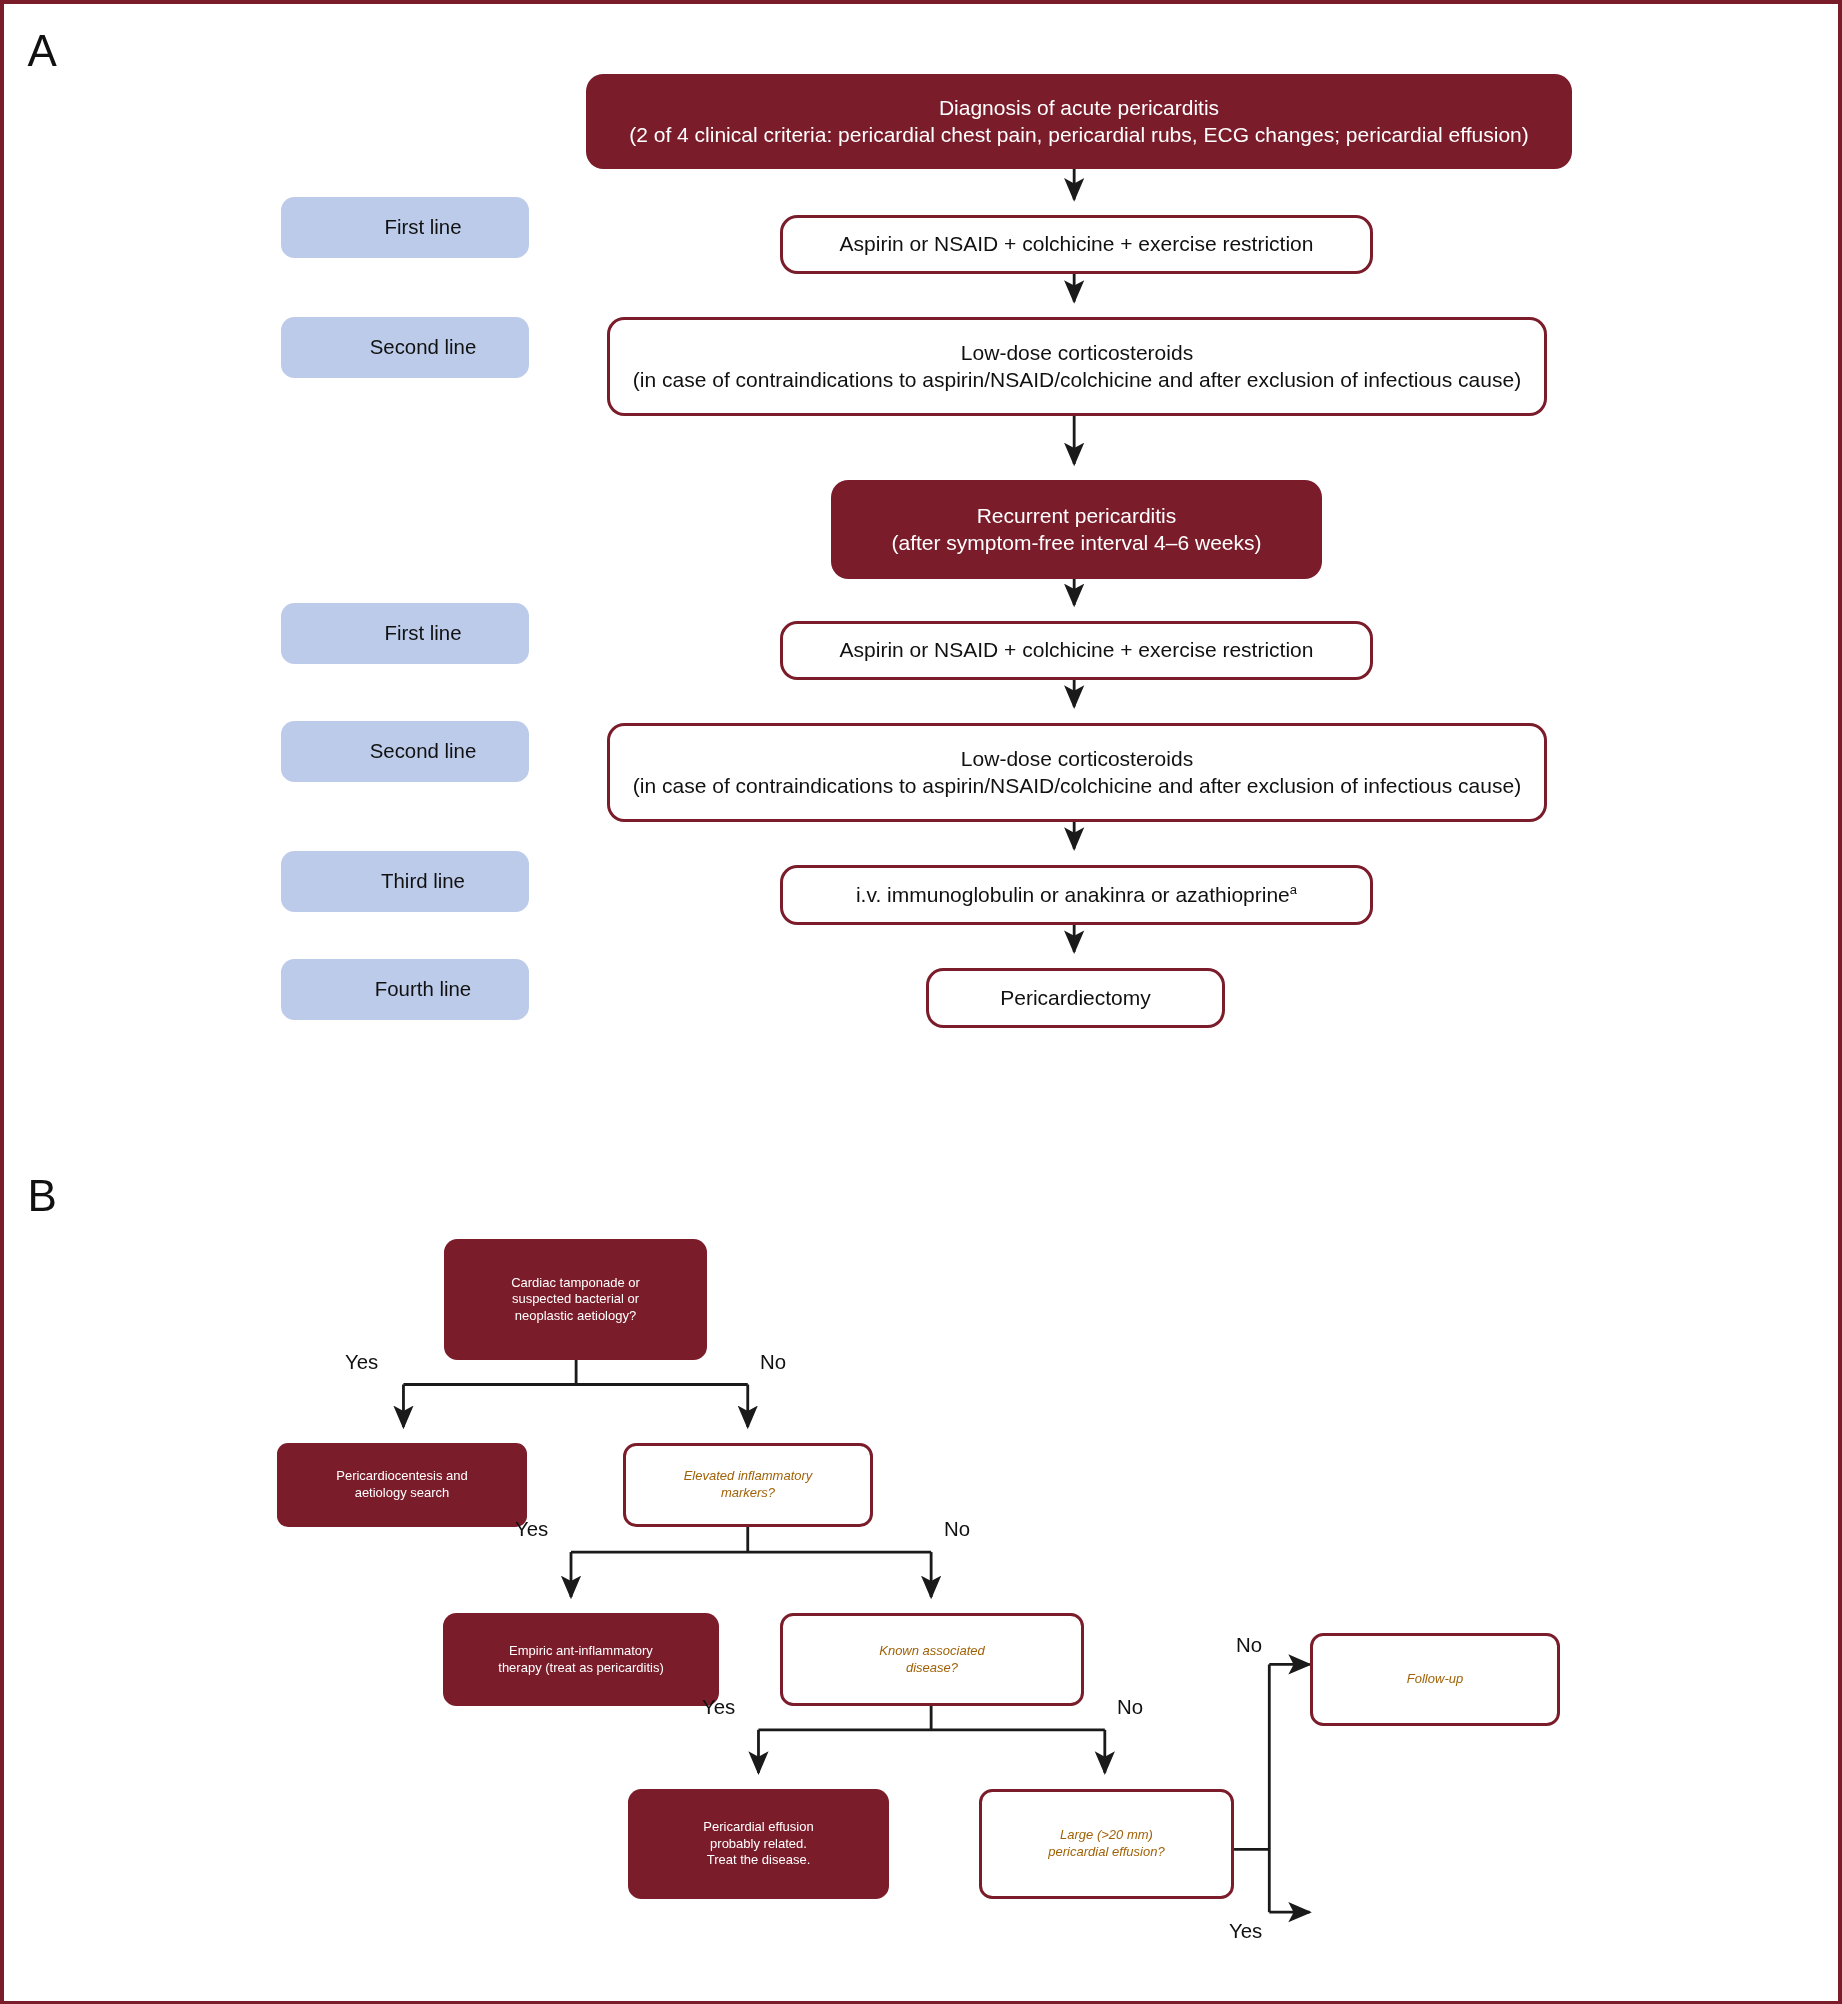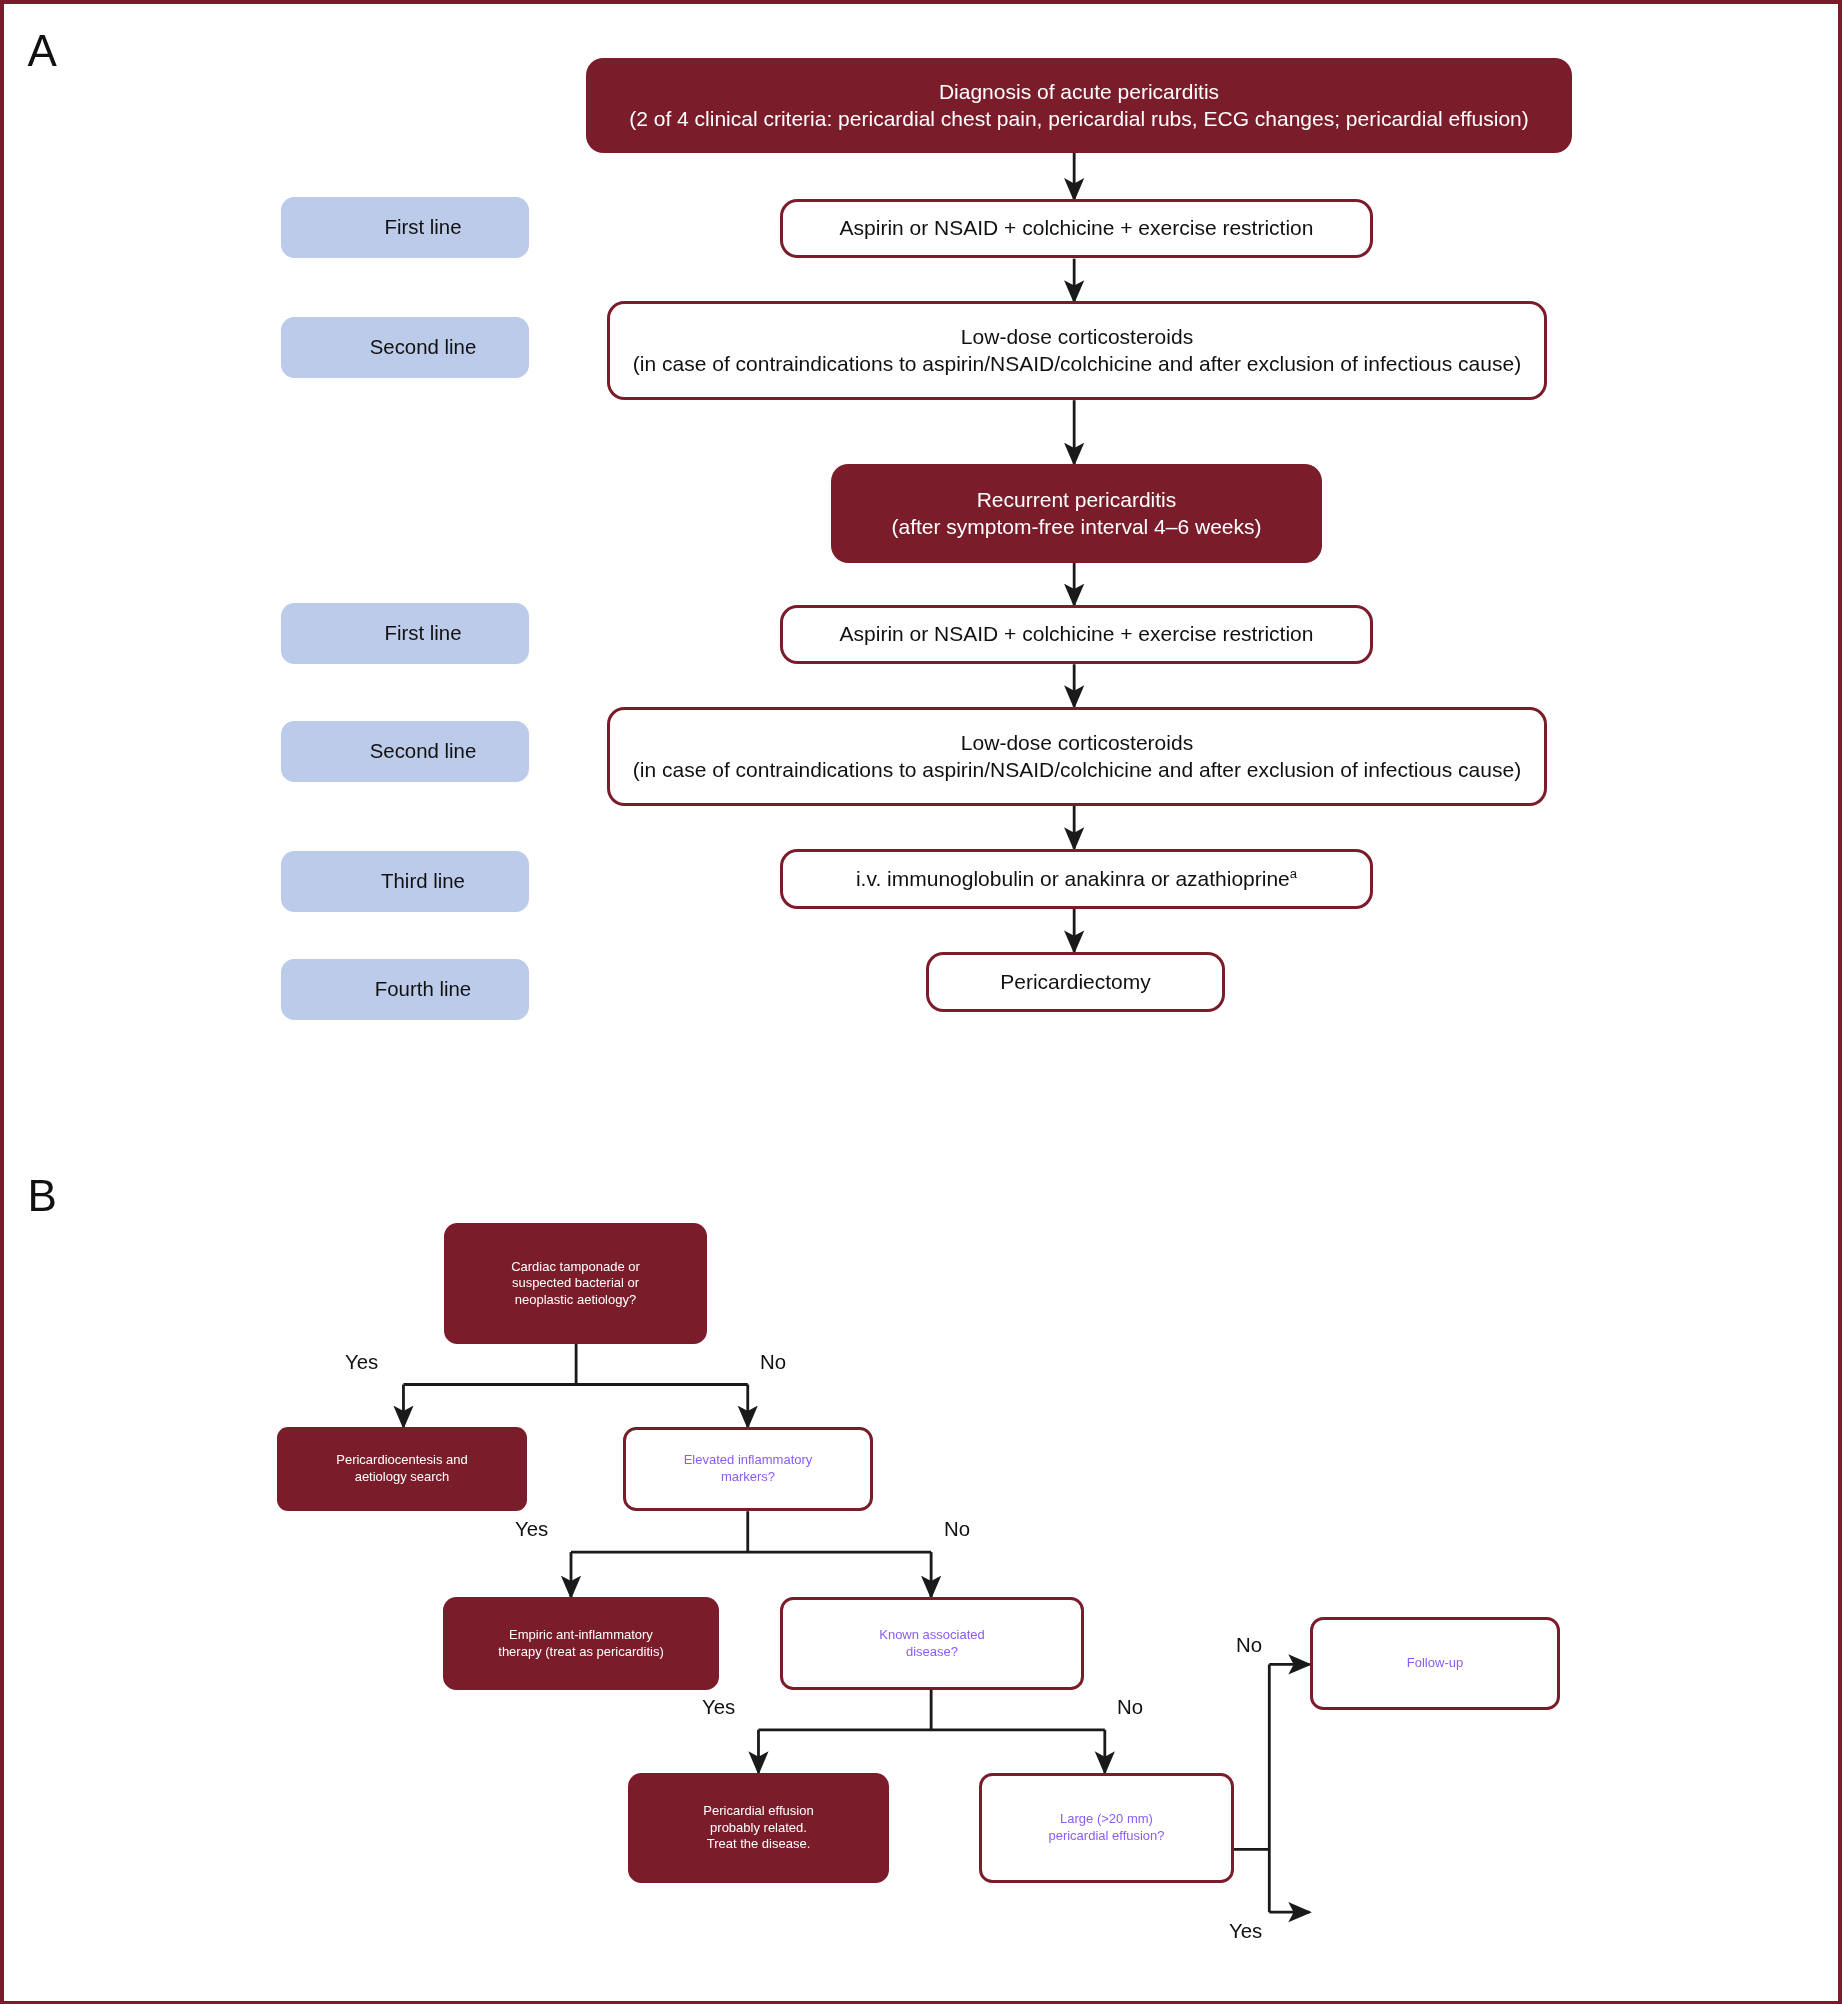--- a/index.html
+++ b/index.html
@@ -40,40 +40,42 @@
   .node {
     position: absolute;
     box-sizing: border-box;
     display: flex;
     align-items: center;
     justify-content: center;
     text-align: center;
     border-radius: 17.4px;
     line-height: 1.28;
     padding: 3.1px 9.2px;
+    margin-top: 16px;
   }
   .node .txt {
     display: block;
     width: 100%;
     white-space: pre-line;
   }
   .filled {
     background: #7b1c2b;
     color: #ffffff;
     border: none;
   }
   .outlined {
     background: #ffffff;
     border: 3.6px solid #7b1c2b;
     color: #111111;
   }
   .outlined-maroon-text {
     background: #ffffff;
     border: 3.6px solid #7b1c2b;
-    color: #8b5cf6;
+    color: #a16207;
+    font-style: italic;
   }
   .linebadge {
     position: absolute;
     box-sizing: border-box;
     background: #bccbe9;
     color: #111111;
     border-radius: 13.3px;
     display: flex;
     align-items: center;
     justify-content: center;

